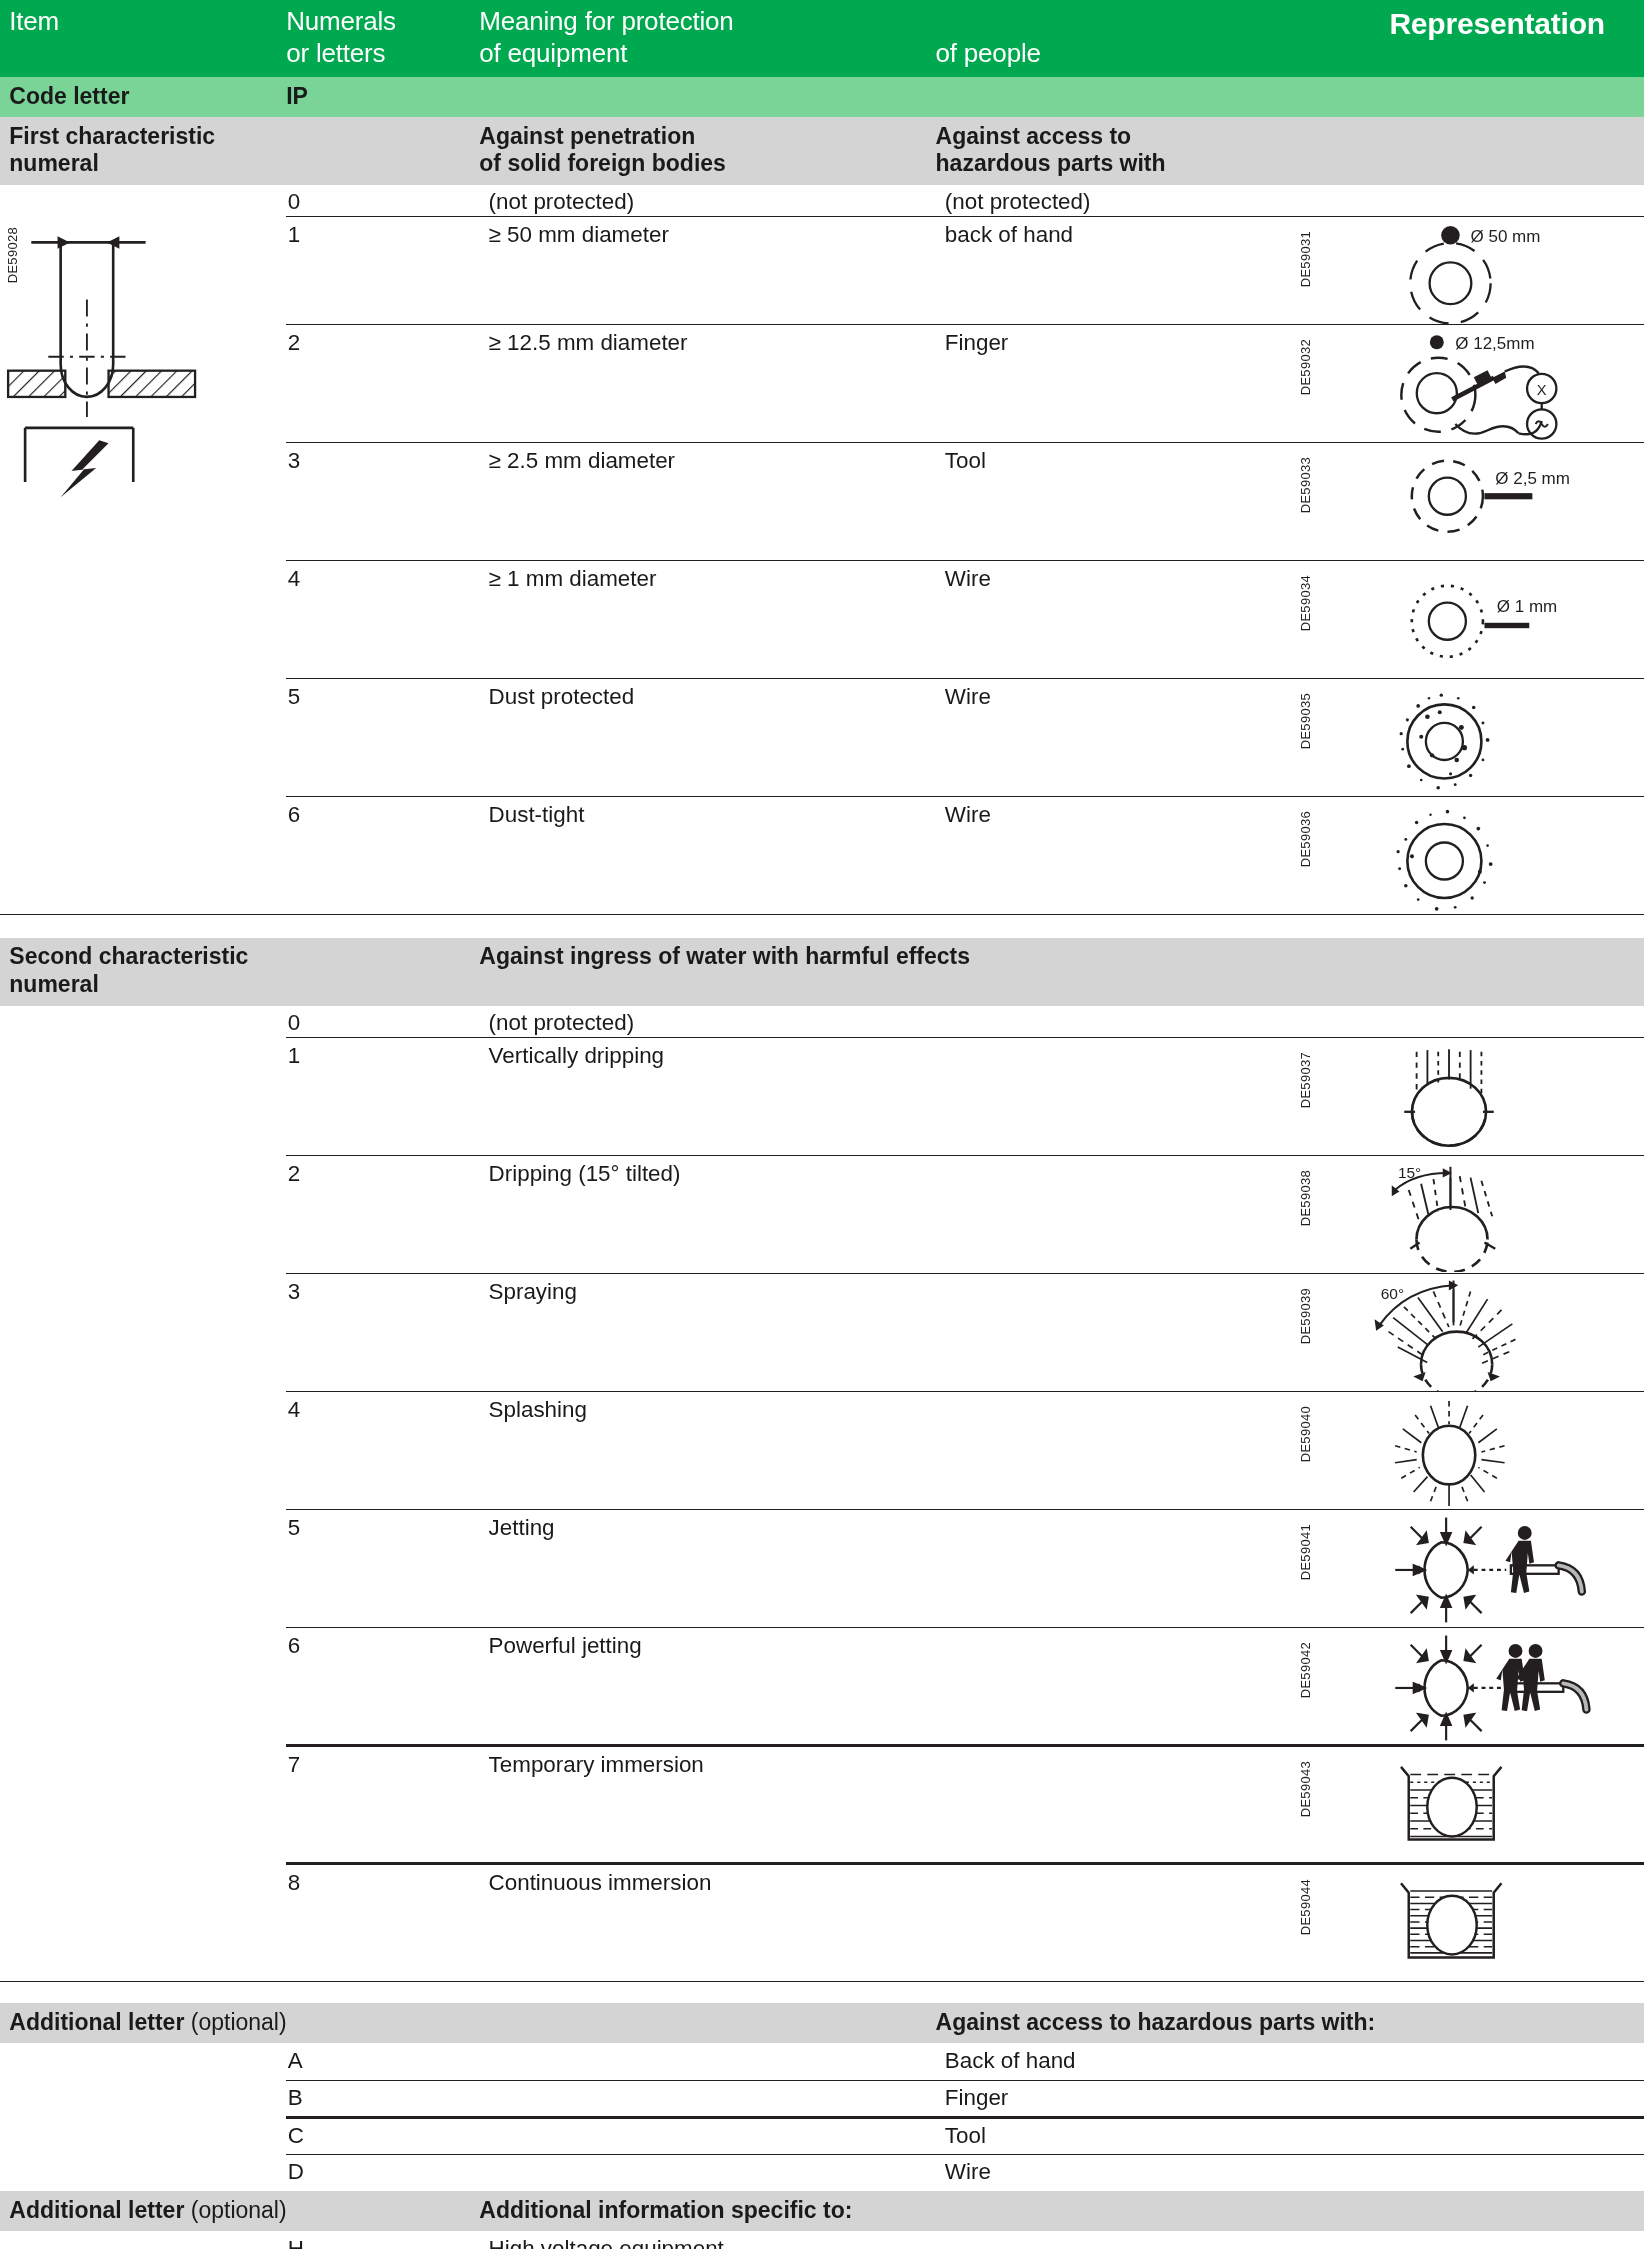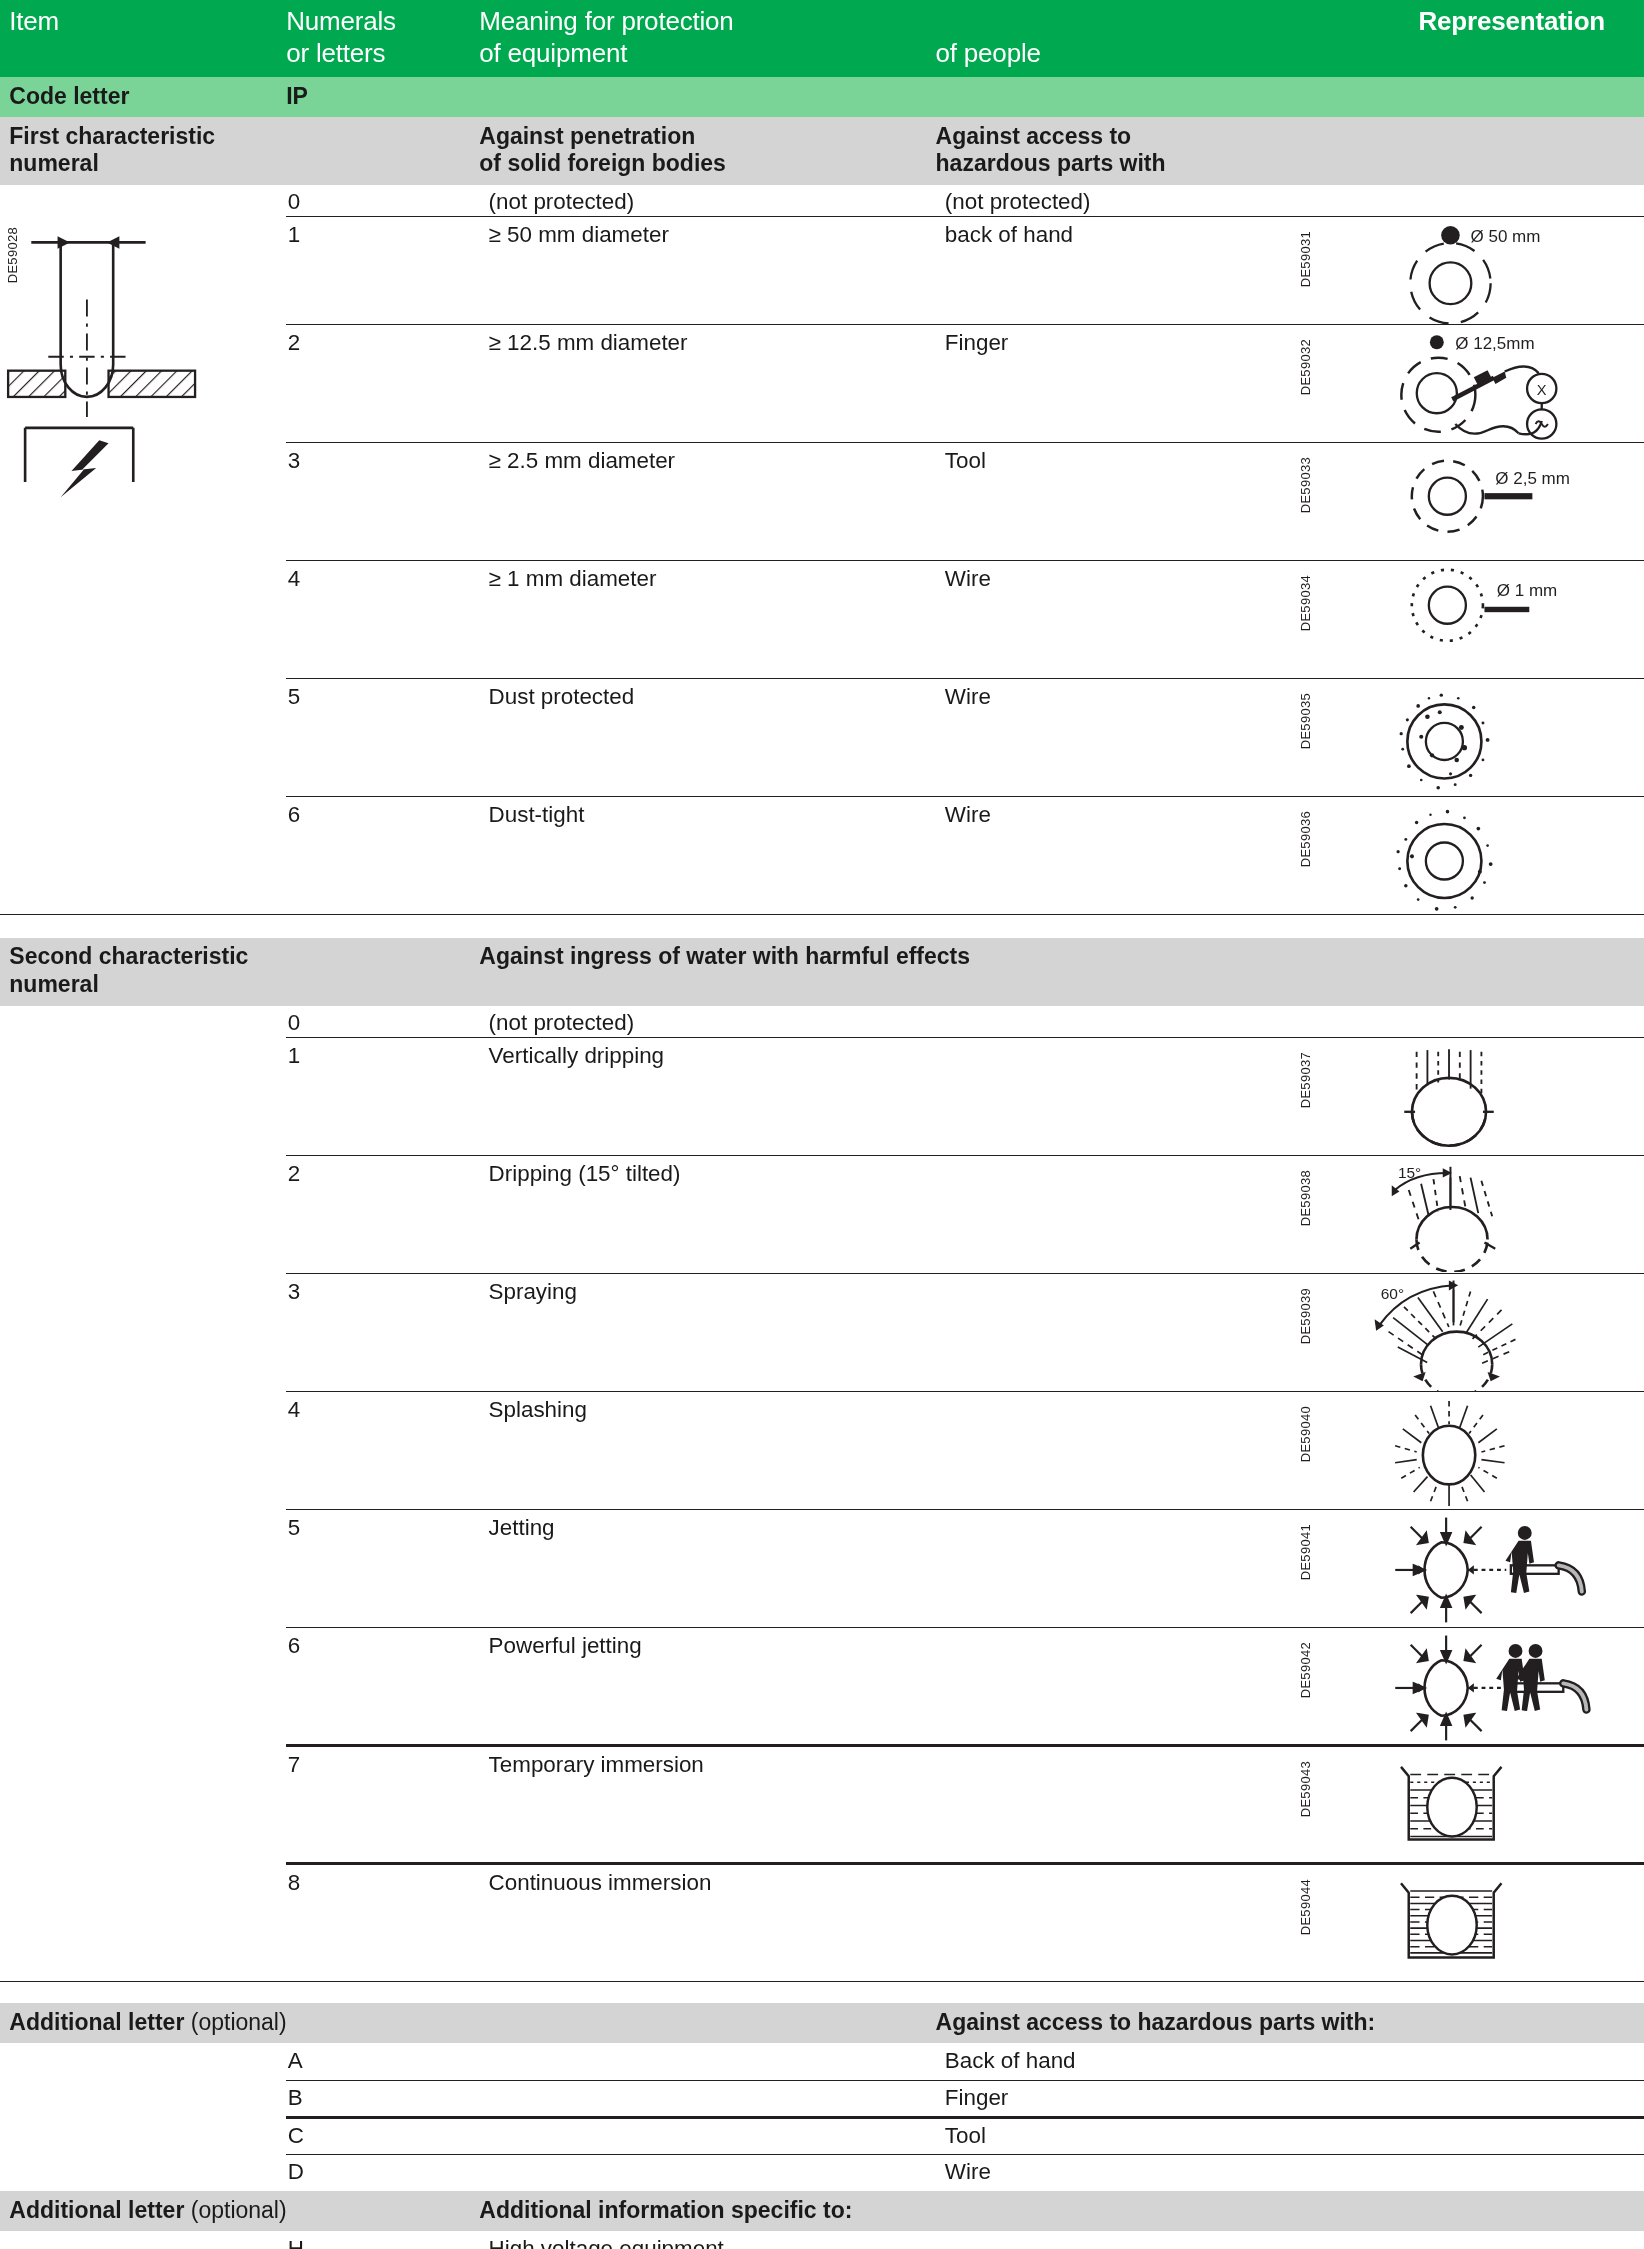--- a/index.html
+++ b/index.html
@@ -17,21 +17,21 @@
   .c-num{width:193px;}
   .c-equip{width:456px;}
   .c-people{width:356px;}
   .c-rep{width:352px;}
 
   
   .hdr{background:#00a94f;color:#ffffff;}
   .hdr td{vertical-align:top;padding:6.2px 0 7.7px 0;}
   .hdr .t{font-size:26px;font-weight:normal;line-height:1.22;letter-spacing:-0.2px;}
   .hdr .pad{padding-left:9.3px;}
-  .hdr .rep-lbl{font-size:26px;font-weight:bold;text-align:right;padding-right:39px;}
+  .hdr .rep-lbl{font-size:30px;font-weight:bold;text-align:right;padding-right:39px;}
 
   
   .band-green{background:#7ad498;padding-left:47px;}
   .band-grey{background:#d4d4d4;}
   .band td{font-size:23px;font-weight:bold;line-height:1.2;vertical-align:top;padding:5.4px 0 7px 0;}
   .band .pl{padding-left:9.3px;}
   .optional{font-weight:normal;}
 
   
   .row td{font-size:22.4px;vertical-align:top;padding-top:4.6px;}
@@ -193,21 +193,21 @@
     </td>
   </tr>
 
   <tr class="row" style="height:118px">
     <td class="num-cell rule-thin">4</td>
     <td class="cell-pl rule-thin">≥ 1 mm diameter</td>
     <td class="cell-pl rule-thin">Wire</td>
     <td class="rep-cell rule-thin">
       <div class="rep-wrap">
         <div class="de-code">DE59034</div>
-        <div class="art" style="top:2px">
+        <div class="art" style="top:18px">
           <svg width="255" height="93" viewBox="0 0 330 120" style="font-size:29px">
             <circle cx="82" cy="48" r="46" fill="none" stroke="#231f20" stroke-width="3.4" stroke-dasharray="4 9"></circle>
             <circle cx="82" cy="48" r="24" fill="none" stroke="#231f20" stroke-width="3"></circle>
             <rect x="130" y="50" width="58" height="7" fill="#231f20"></rect>
             <text x="146" y="36" font-family="Liberation Sans, sans-serif" font-size="22" fill="#231f20">Ø 1 mm</text>
           </svg>
         </div>
       </div>
     </td>
   </tr>

